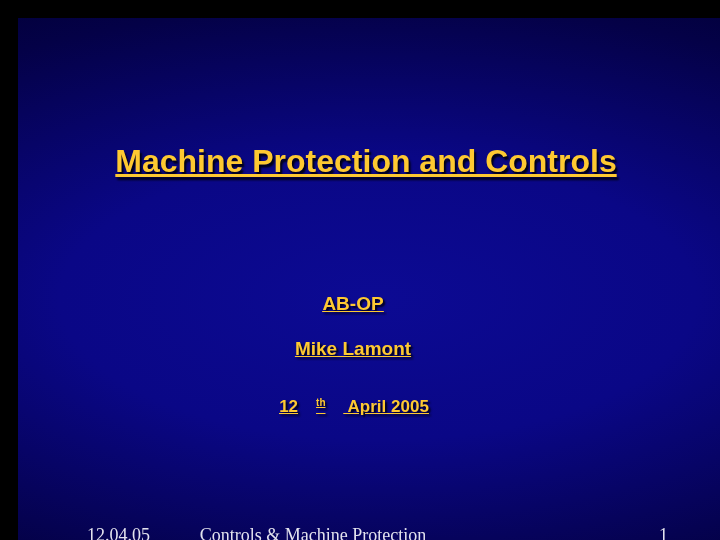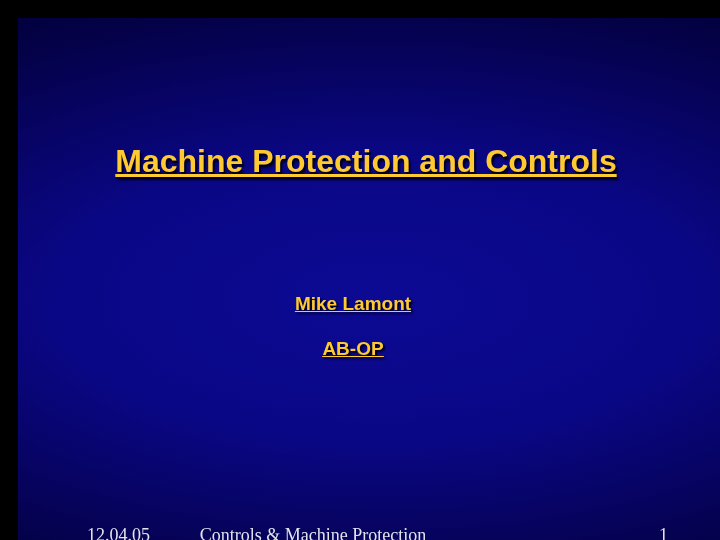--- a/index.html
+++ b/index.html
@@ -73,24 +73,25 @@
   .footer-right{position:absolute;right:61px;top:0;}
 </style>
 </head>
 <body>
 
 <div class="slide">
 
   <h1 class="title">Machine Protection and Controls</h1>
 
   <div class="author-block">
+    <div>AB-OP</div>
     <div>Mike Lamont</div>
-    <div>AB-OP</div>
   </div>
 
+  <div class="date-line"><span>12</span><sup>th</sup><span> April 2005</span></div>
 
   <div class="footer">
     <span class="footer-left">12.04.05</span>
     <span class="footer-center">Controls &amp; Machine Protection</span>
     <span class="footer-right">1</span>
   </div>
 
 </div>
 
 </body></html>

